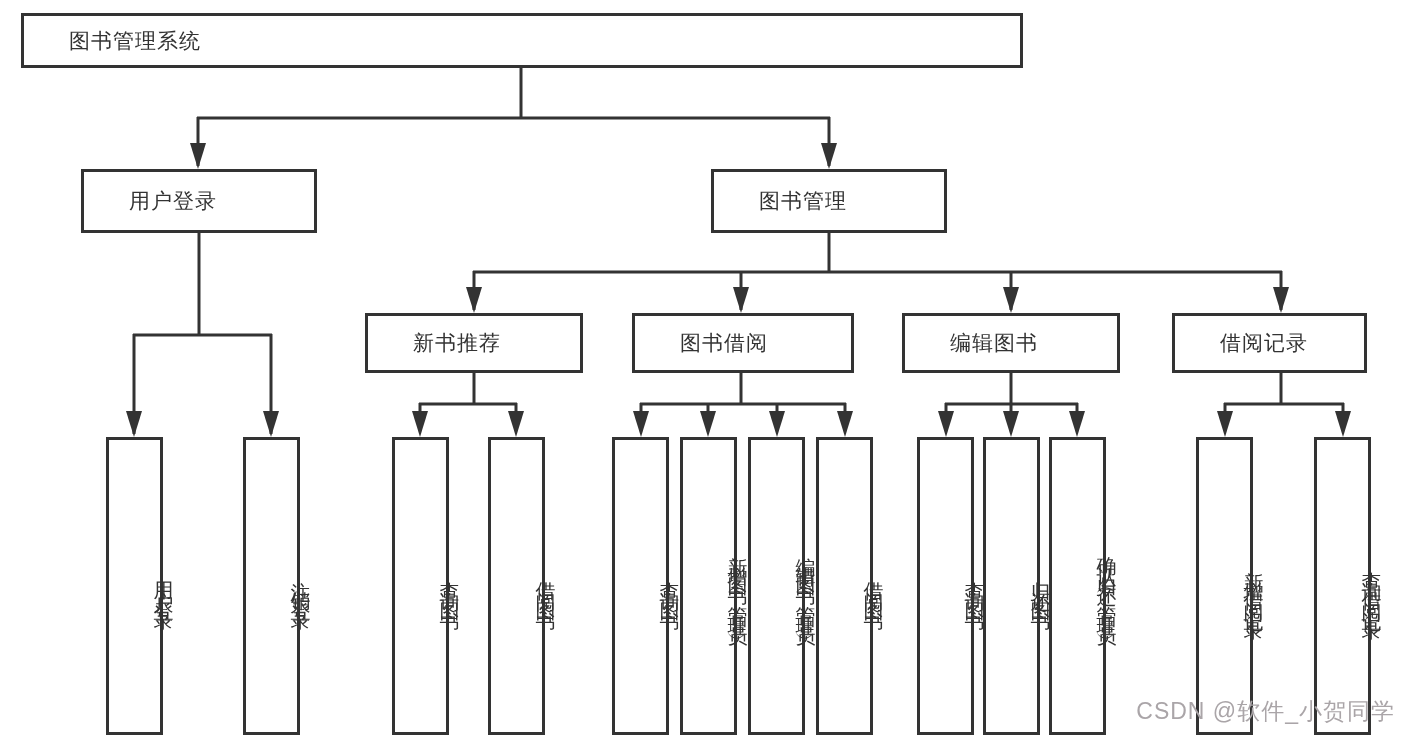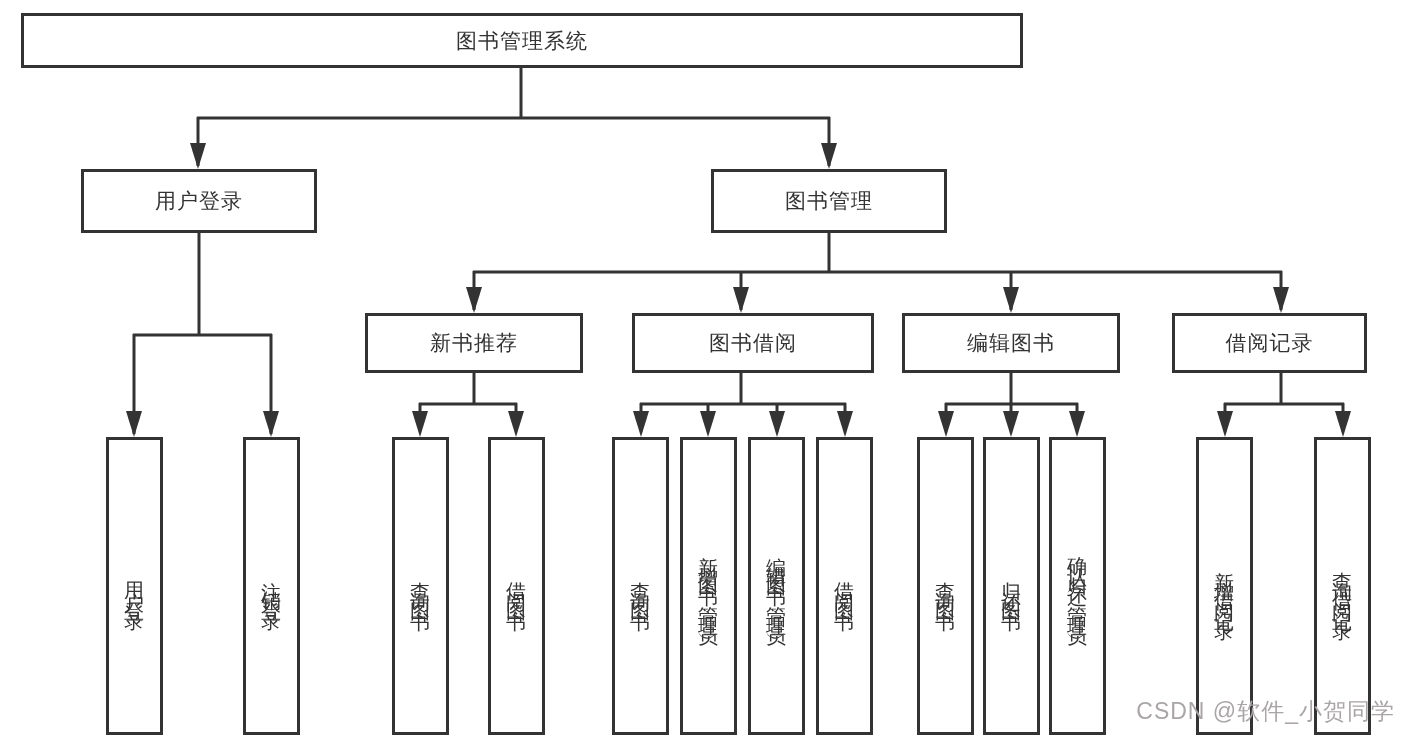--- a/index.html
+++ b/index.html
@@ -18,22 +18,23 @@
     z-index: 1;
     pointer-events: none;
   }
   .node {
     position: absolute;
     box-sizing: border-box;
     border: 3px solid #333333;
     background: #ffffff;
     display: flex;
     align-items: center;
-    justify-content: center;
+    justify-content: flex-start;
     z-index: 2;
+    padding-left: 45px;
   }
   .h-label {
     font-size: 21px;
     letter-spacing: 1px;
     color: #333333;
     white-space: nowrap;
   }
   .leaf { width: 57px; height: 298px; }
   .v-label {
     writing-mode: vertical-rl;
@@ -131,21 +132,21 @@
   <div class="node" style="left:81px;top:169px;width:236px;height:64px">
     <span class="h-label">用户登录</span>
   </div>
   <div class="node" style="left:711px;top:169px;width:236px;height:64px">
     <span class="h-label">图书管理</span>
   </div>
 
   <div class="node" style="left:365px;top:313px;width:218px;height:60px">
     <span class="h-label">新书推荐</span>
   </div>
-  <div class="node" style="left:632px;top:313px;width:242px;height:60px">
+  <div class="node" style="left:632px;top:313px;width:222px;height:60px">
     <span class="h-label">图书借阅</span>
   </div>
   <div class="node" style="left:902px;top:313px;width:218px;height:60px">
     <span class="h-label">编辑图书</span>
   </div>
   <div class="node" style="left:1172px;top:313px;width:195px;height:60px">
     <span class="h-label">借阅记录</span>
   </div>
 
   <div class="node leaf" style="left:106px;top:437px">

